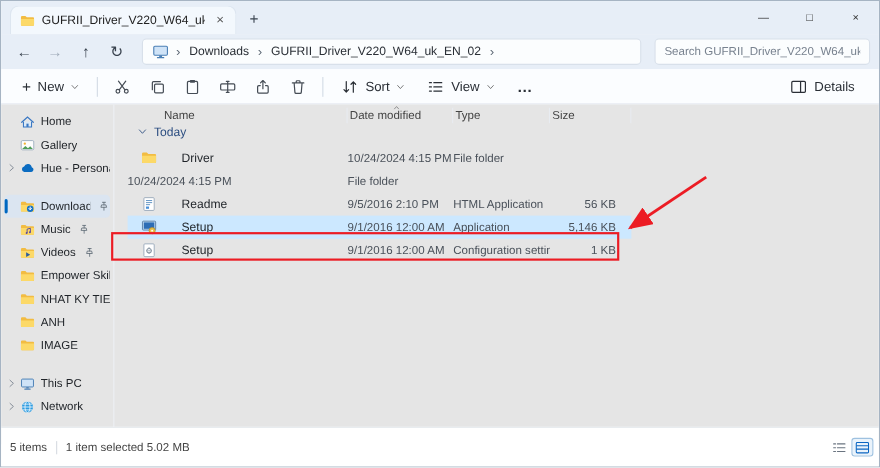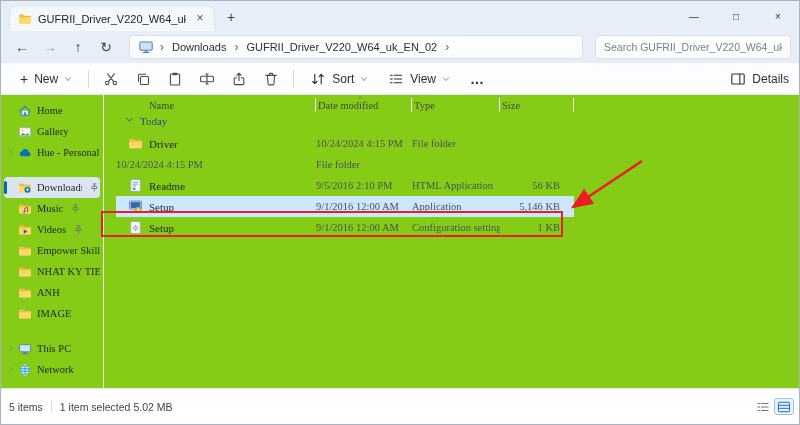--- a/index.html
+++ b/index.html
@@ -27,43 +27,43 @@
   .searchbox input{width:100%;height:100%;border:none;background:transparent;outline:none;font-family:inherit;font-size:10.5px;padding:0 8px;color:#333;}
   .searchbox input::placeholder{color:#78828f;opacity:1;}
 
   
   .toolbar{height:32px;background:#fbfdff;border-bottom:1px solid #e1e7ef;display:flex;align-items:center;padding:0 10px;gap:2px;position:relative;}
   .tb-btn{display:flex;align-items:center;gap:6px;height:26px;padding:0 9px;border-radius:4px;color:#2a2f36;font-size:12px;}
   .tb-plus{font-size:14px;line-height:1;color:#2a2f36;}
   .tb-icon-btn{width:30px;height:26px;display:flex;align-items:center;justify-content:center;border-radius:4px;color:#454c55;}
   .tb-divider{width:1px;height:18px;background:#d3dbe5;margin:0 5px;}
   .tb-more{font-size:14px;font-weight:bold;letter-spacing:1px;}
-  .tb-details{position:absolute;right:10px;display:flex;align-items:center;gap:6px;font-size:12px;color:#2a2f36;}
-
-  
-  .main{position:absolute;top:94px;left:0;right:0;bottom:20px;display:flex;background:#84cc16;font-family:Liberation Serif, serif;}
+  .tb-details{position:absolute;right:22px;display:flex;align-items:center;gap:6px;font-size:12px;color:#2a2f36;}
+
+  
+  .main{position:absolute;top:94px;left:0;right:0;bottom:20px;display:flex;background:#e5e5e5;}
   .sidebar{width:102px;padding-top:5px;overflow:hidden;flex:none;}
   .side-item{position:relative;display:flex;align-items:center;height:21px;margin:0 3px;padding-left:14px;gap:5px;border-radius:4px;font-size:10.5px;white-space:nowrap;overflow:hidden;color:#1f2328;}
   .side-item .chev{position:absolute;left:2px;top:6px;width:9px;height:9px;color:#78828f;}
   .side-item.selected{background:#dbe5f1;}
   .side-item.selected::before{content:"";position:absolute;left:0;top:4px;bottom:4px;width:3px;border-radius:2px;background:#0067c0;}
   .side-gap{height:14px;}
   .side-label{overflow:hidden;}
 
   .filearea{flex:1;position:relative;border-left:1px solid #eef1f5;padding-left:12px;}
   .fheader{display:grid;grid-template-columns:200px 96px 88px 74px;width:458px;height:20px;font-size:10.5px;color:#444;}
   .hcell{position:relative;display:flex;align-items:center;padding-left:2px;}
   .hcell::after{content:"";position:absolute;right:0;top:3px;bottom:3px;width:1px;background:#e8ecf1;}
   .hname{padding-left:33px;}
   .sortmark{position:absolute;top:0;left:40px;width:9px;height:6px;color:#666;}
   .grow{height:18px;display:flex;align-items:flex-start;gap:6px;padding-left:9px;color:#2b4d80;font-size:11px;}
   .grp-chev{width:9px;height:9px;color:#2b4d80;}
   .frow{display:grid;grid-template-columns:200px 96px 88px 74px;width:458px;height:21px;align-items:center;font-size:11px;color:#1f2328;}
   .frow.selected{background:#cce8ff;}
-  .fname{display:flex;align-items:center;gap:6px;padding-left:12px;overflow:hidden;white-space:nowrap;}
+  .fname{display:flex;align-items:center;gap:22px;padding-left:12px;overflow:hidden;white-space:nowrap;}
   .fdate,.ftype{color:#4a515a;font-size:10.5px;white-space:nowrap;overflow:hidden;}
   .fsize{color:#4a515a;font-size:10.5px;text-align:right;padding-right:14px;white-space:nowrap;}
 
   
   .statusbar{position:absolute;left:0;right:0;bottom:0;height:36px;border-top:1px solid #e6eaee;display:flex;align-items:center;padding:0 8px;font-size:10.5px;color:#444;gap:8px;background:#fff;}
   .sb-divider{width:1px;height:12px;background:#d6dbe1;}
   .sb-views{position:absolute;right:6px;display:flex;gap:3px;}
   .sb-view{width:18px;height:15px;display:flex;align-items:center;justify-content:center;border-radius:2px;color:#6a7480;}
   .sb-view.active{outline:1px solid #9ec1e0;background:#eaf3fb;color:#0b66c2;}
 

